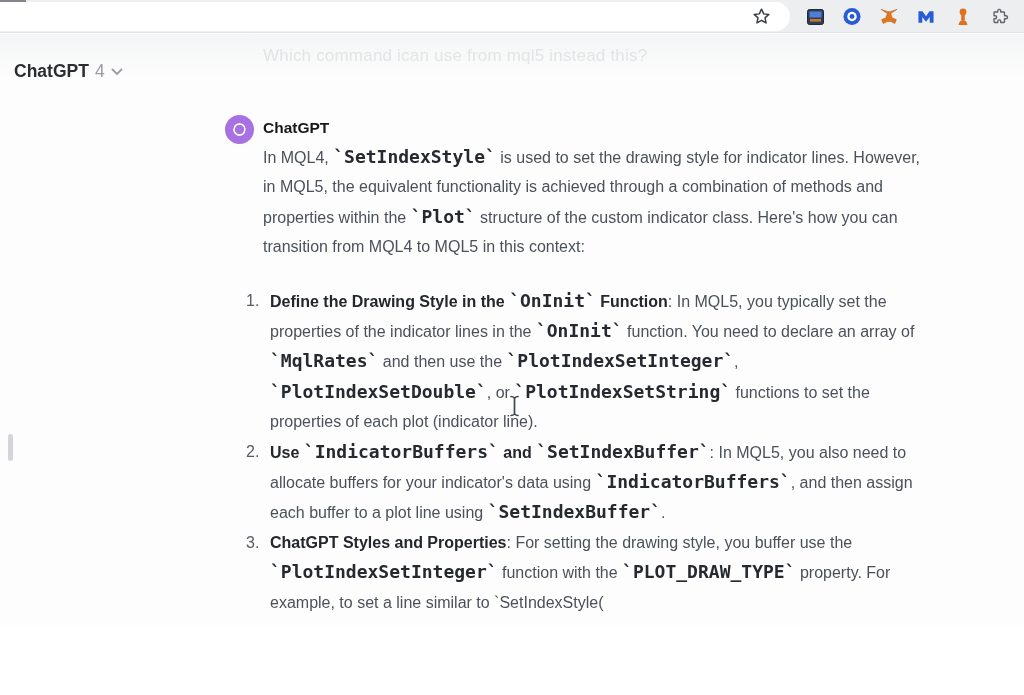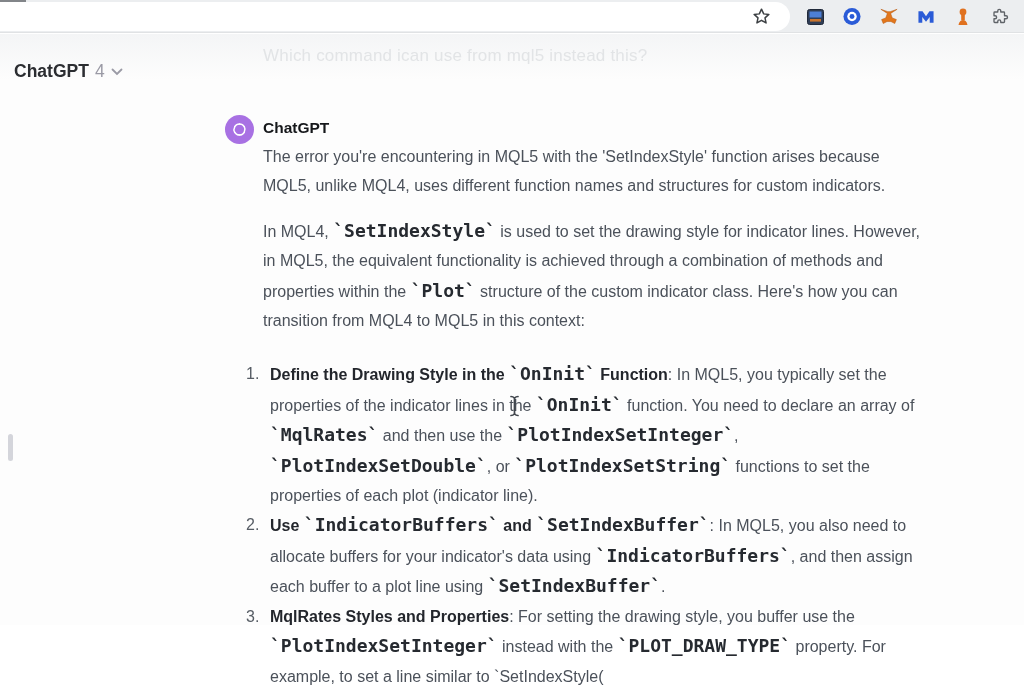--- a/index.html
+++ b/index.html
@@ -114,34 +114,33 @@
         <path d="M12 4.2 a7.8 7.8 0 0 1 6.7 3.9" transform="rotate(120 12 12)"></path>
         <path d="M12 4.2 a7.8 7.8 0 0 1 6.7 3.9" transform="rotate(180 12 12)"></path>
         <path d="M12 4.2 a7.8 7.8 0 0 1 6.7 3.9" transform="rotate(240 12 12)"></path>
         <path d="M12 4.2 a7.8 7.8 0 0 1 6.7 3.9" transform="rotate(300 12 12)"></path>
       </g>
     </svg>
   </div>
   <div class="sender">ChatGPT</div>
 
   <div class="content">
-    <p><span>The error you're encountering in MQL5 with the 'SetIndexStyle' function arises because MQL5, unlike MQL4, uses different function names and structures for custom indicators.</span></p>
     <p><span>In MQL4, </span><span class="code">`SetIndexStyle`</span><span> is used to set the drawing style for indicator lines. However, in MQL5, the equivalent functionality is achieved through a combination of methods and properties within the </span><span class="code">`Plot`</span><span> structure of the custom indicator class. Here's how you can transition from MQL4 to MQL5 in this context:</span></p>
     <ol class="steps">
       <li>
         <span class="li-num">1.</span>
         <span><span class="b">Define the Drawing Style in the </span><span class="code">`OnInit`</span><span class="b"> Function</span><span>: In MQL5, you typically set the properties of the indicator lines in the </span><span class="code">`OnInit`</span><span> function. You need to declare an array of </span><span class="code">`MqlRates`</span><span> and then use the </span><span class="code">`PlotIndexSetInteger`</span><span>, </span><span class="code">`PlotIndexSetDouble`</span><span>, or </span><span class="code">`PlotIndexSetString`</span><span> functions to set the properties of each plot (indicator line).</span></span>
       </li>
       <li>
         <span class="li-num">2.</span>
         <span><span class="b">Use </span><span class="code">`IndicatorBuffers`</span><span class="b"> and </span><span class="code">`SetIndexBuffer`</span><span>: In MQL5, you also need to allocate buffers for your indicator's data using </span><span class="code">`IndicatorBuffers`</span><span>, and then assign each buffer to a plot line using </span><span class="code">`SetIndexBuffer`</span><span>.</span></span>
       </li>
       <li>
         <span class="li-num">3.</span>
-        <span><span class="b">MqlRates Styles and Properties</span><span>: For setting the drawing style, you buffer use the </span><span class="code">`PlotIndexSetInteger`</span><span> instead with the </span><span class="code">`PLOT_DRAW_TYPE`</span><span> property. For example, to set a line similar to `SetIndexStyle(</span></span>
+        <span><span class="b">ChatGPT Styles and Properties</span><span>: For setting the drawing style, you buffer use the </span><span class="code">`PlotIndexSetInteger`</span><span> function with the </span><span class="code">`PLOT_DRAW_TYPE`</span><span> property. For example, to set a line similar to `SetIndexStyle(</span></span>
       </li>
     </ol>
   </div>
 
 </div>
 
 <svg class="ibeam-cursor" width="11" height="22" viewBox="0 0 11 22">
   <g stroke="#41464d" stroke-width="1.7" stroke-linecap="round" fill="none">
     <path d="M2 1.5 C3.5 1.5 4.5 2 5.5 3 C6.5 2 7.5 1.5 9 1.5"></path>
     <path d="M5.5 3 V19"></path>

